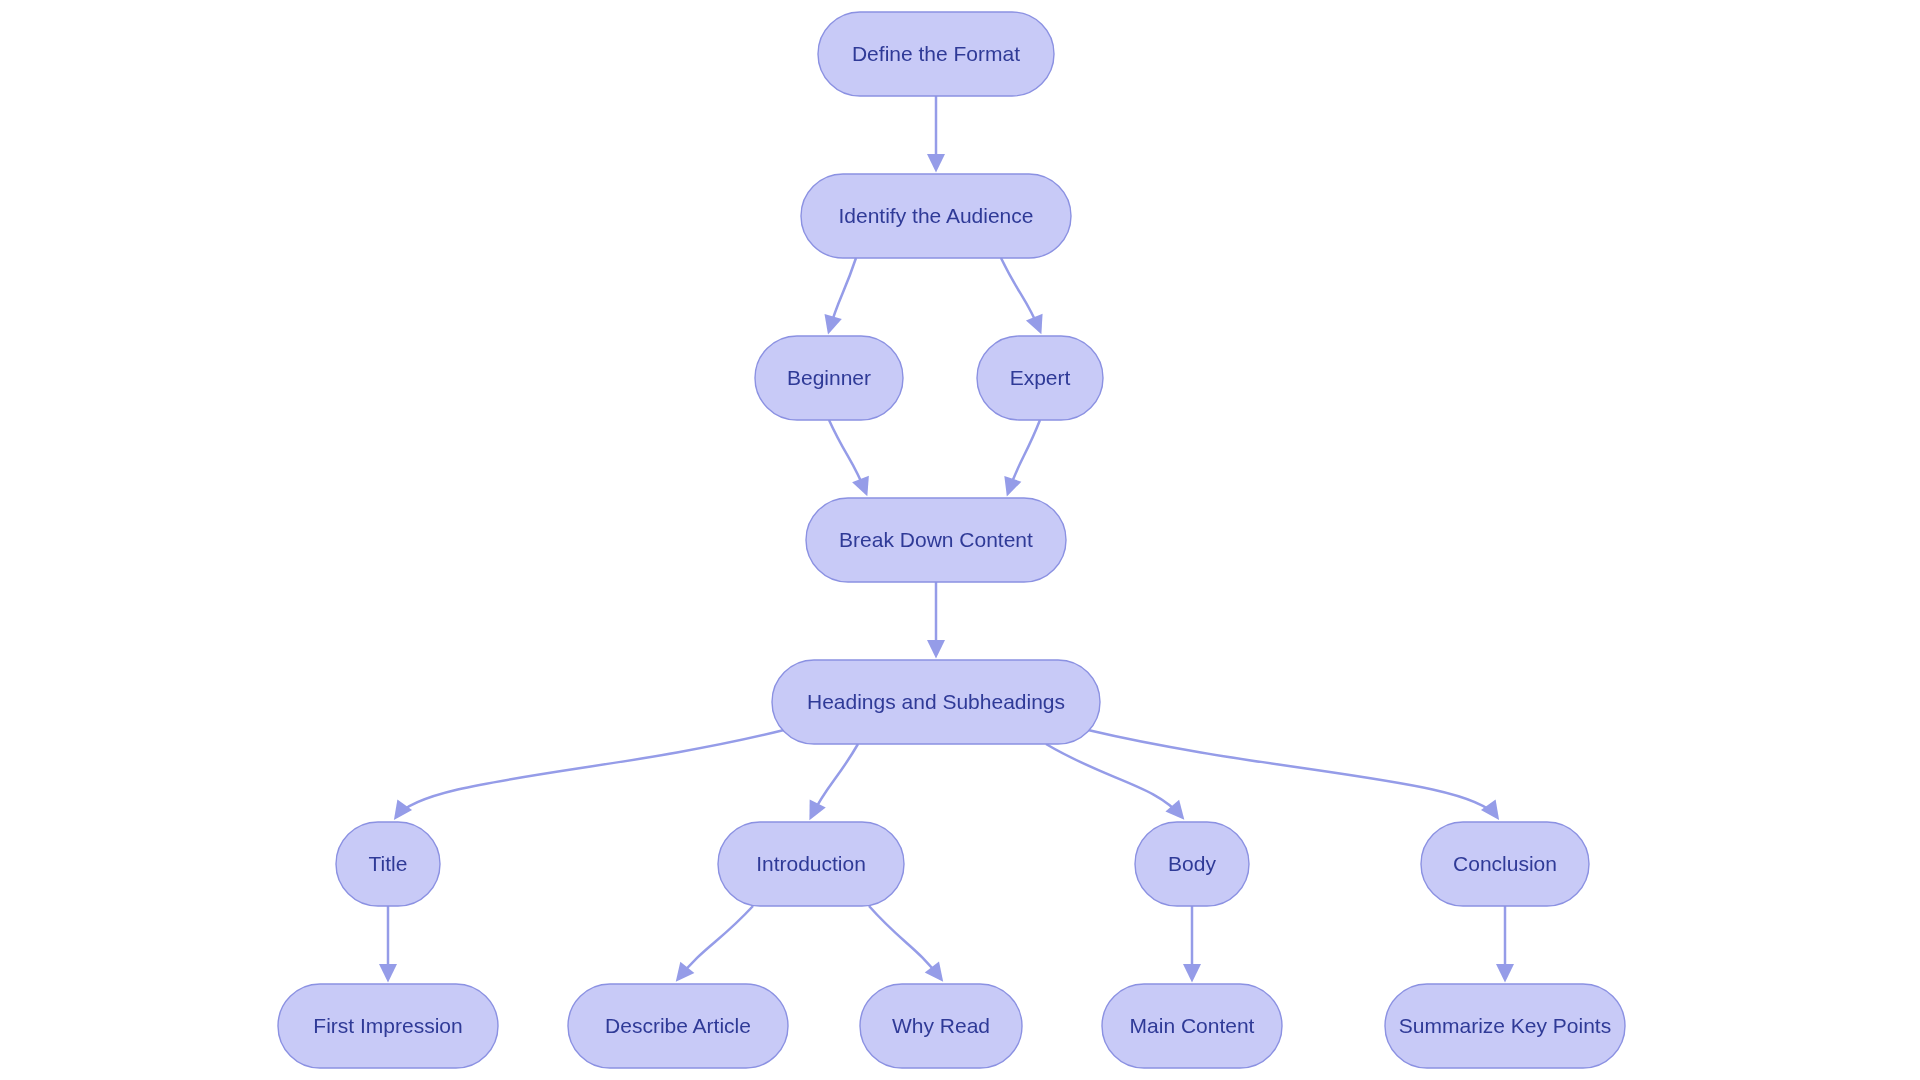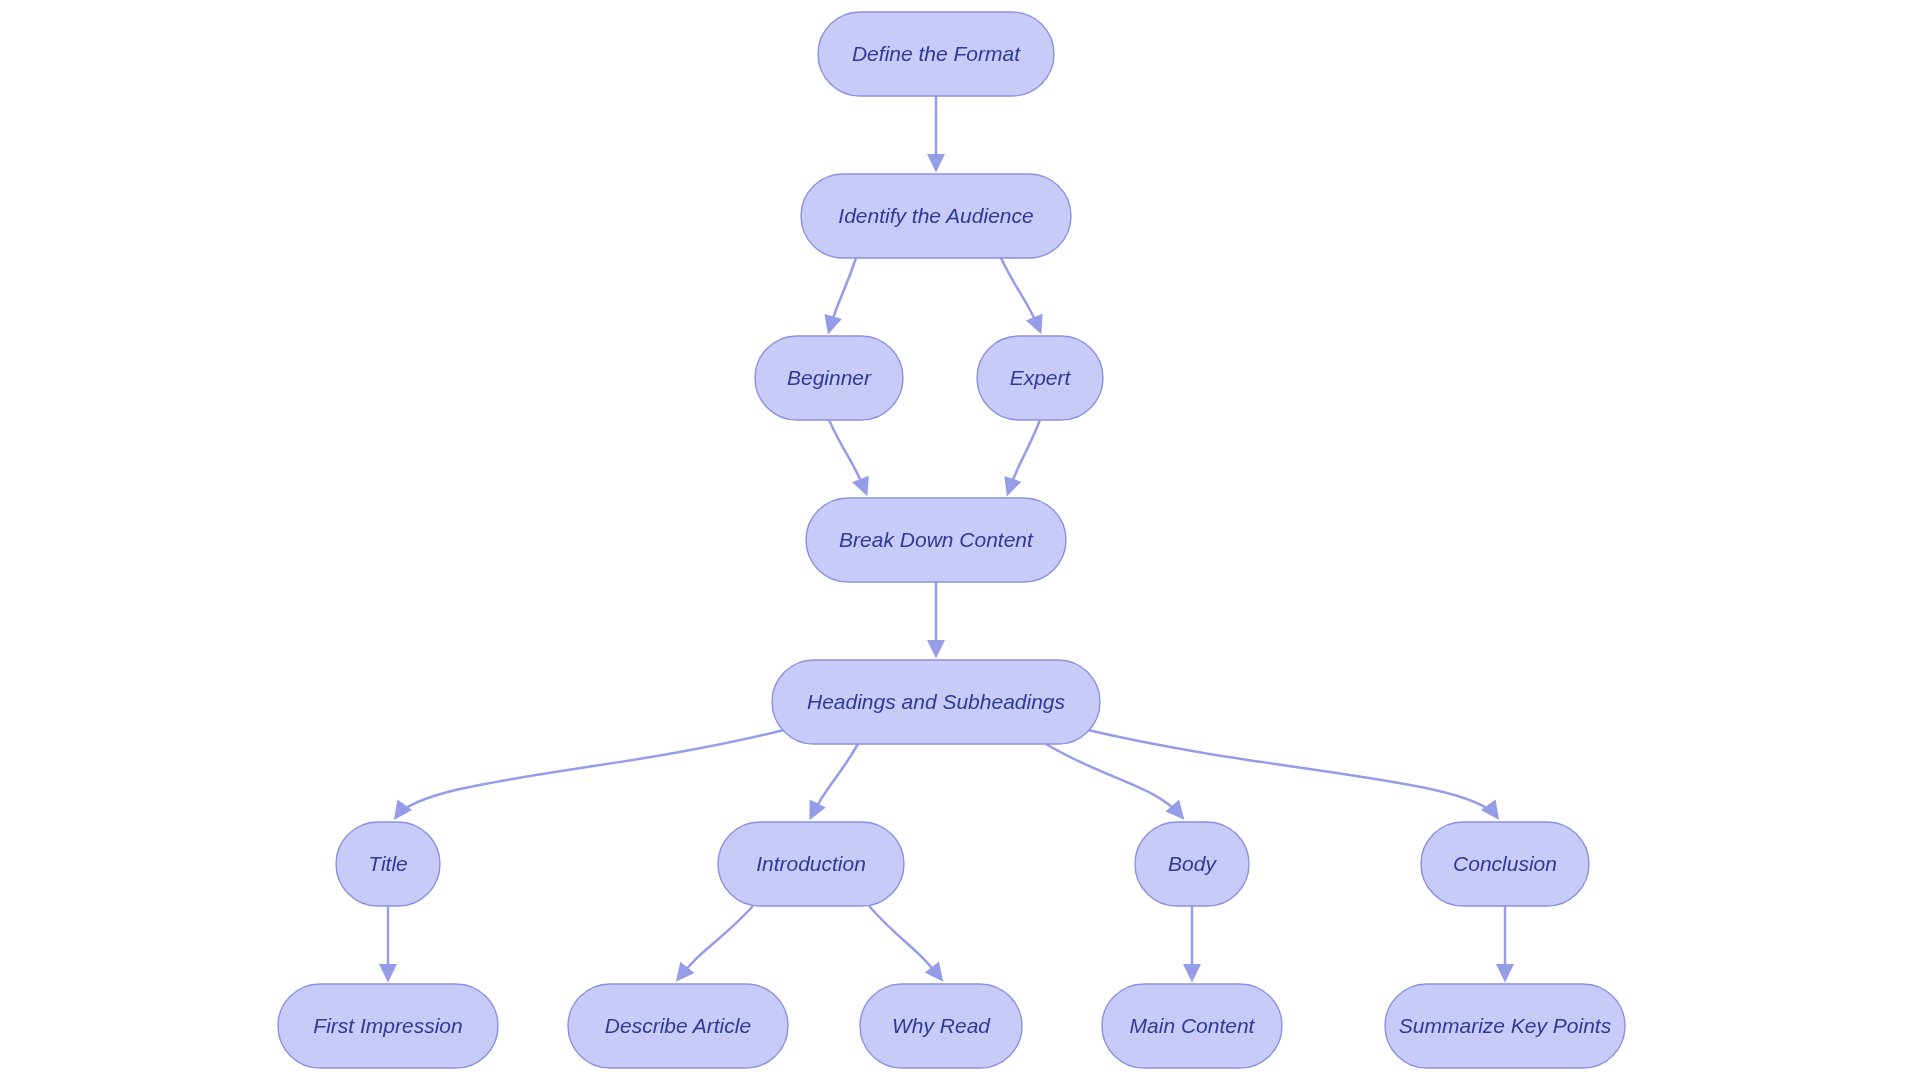--- a/index.html
+++ b/index.html
@@ -8,21 +8,20 @@
     width: 1920px;
     height: 1080px;
     background: #ffffff;
     overflow: hidden;
     font-family: "Liberation Sans", "DejaVu Sans", sans-serif;
   }
   .canvas {
     position: relative;
     width: 1668px;
     height: 1080px;
-    font-style: italic;
   }
   svg { display: block; }
   .edge {
     fill: none;
     stroke-width: 2.5px;
   }
   .node rect {
     stroke-width: 1.4px;
   }
   .node text {

